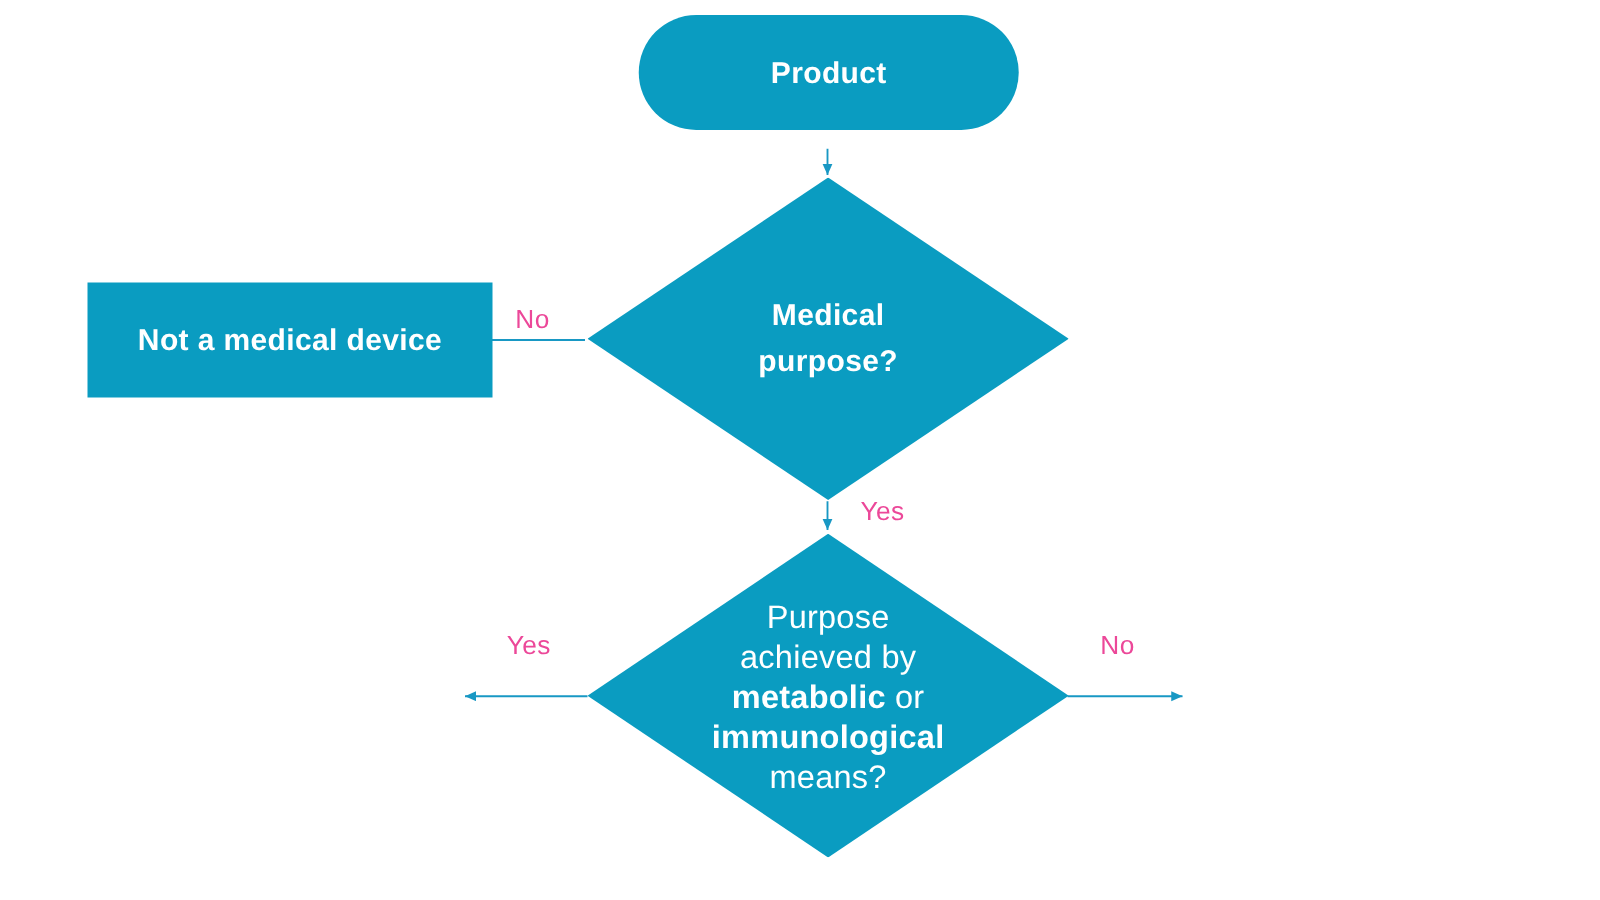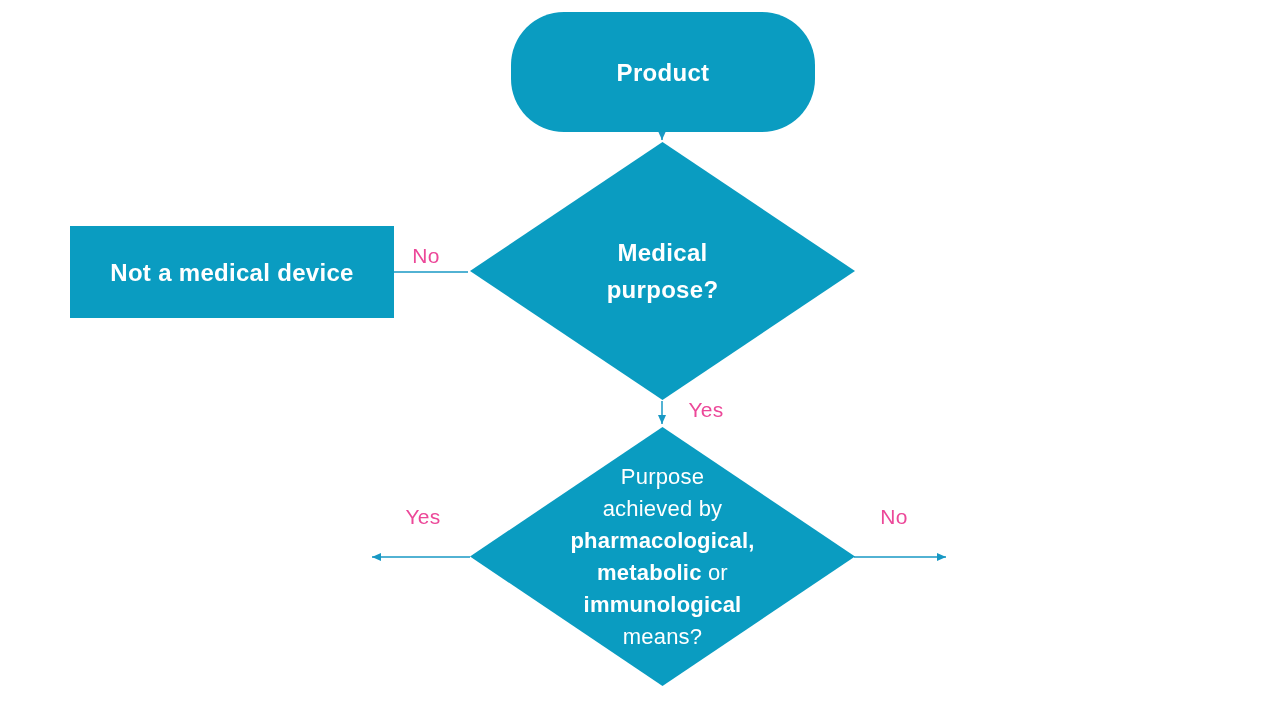--- a/index.html
+++ b/index.html
@@ -24,28 +24,28 @@
   .terminator { border-radius: 53px; }
   .decision { clip-path: polygon(50% 0, 100% 50%, 50% 100%, 0 50%); }
   .green-box { background: #bcd63e; color: #667072; }
   .node-label {
     font-size: 24px;
     font-weight: 600;
     letter-spacing: 0.3px;
     line-height: 37px;
   }
   .decision-label-small {
-    font-size: 22px;
+    font-size: 26px;
     font-weight: normal;
     line-height: 32px;
     letter-spacing: 0.2px;
   }
   .decision-label-small .b { font-weight: bold; }
   
-  #node-product          { left: 511px; top: 12px;  width: 304px; height: 120px; }
+  #node-product          { left: 511px; top: 12px;  width: 304px; height: 92px; }
   #node-medical-purpose  { left: 470px; top: 142px; width: 385px; height: 258px; }
   #node-not-medical-device { left: 70px; top: 226px; width: 324px; height: 92px; }
   #node-purpose-means    { left: 470px; top: 427px; width: 385px; height: 259px; }
   #node-medicinal-product { left: 75px; top: 510px; width: 292px; height: 92px; }
   #node-medical-device   { left: 950px; top: 510px; width: 293px; height: 92px; }
   #label-medical-purpose { width: 180px; }
   .edge-label {
     position: absolute;
     transform: translate(-50%, -50%);
     font-size: 21px;
@@ -91,21 +91,20 @@
   </div>
 
   <div id="node-not-medical-device" class="node teal">
     <span class="node-label">Not a medical device</span>
   </div>
 
   <div id="node-purpose-means" class="node teal decision">
     <div class="decision-label-small">
       <div>Purpose</div>
       <div>achieved by</div>
-      <div><span class="b">pharmacological,</span></div>
       <div><span class="b">metabolic</span><span> or</span></div>
       <div><span class="b">immunological</span></div>
       <div>means?</div>
     </div>
   </div>
 
 
 
   <div id="edge-label-purpose-no" class="edge-label">No</div>
   <div id="edge-label-purpose-yes" class="edge-label">Yes</div>

